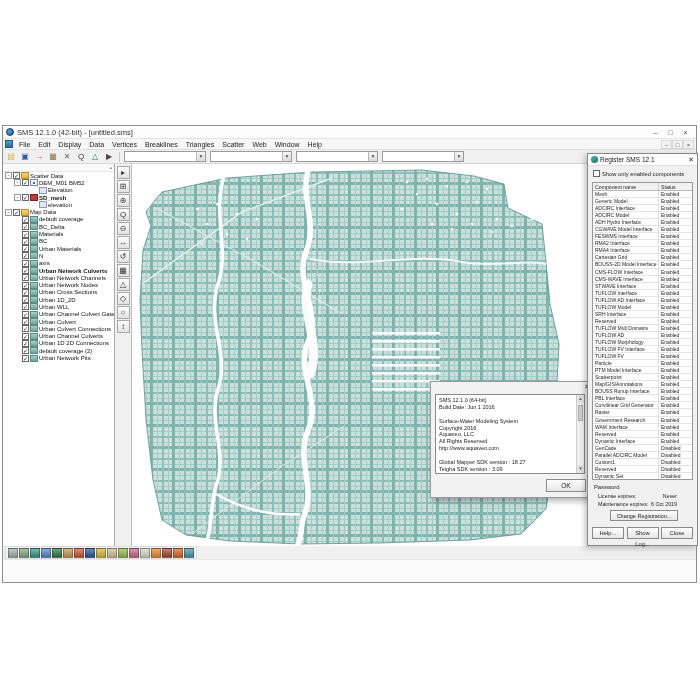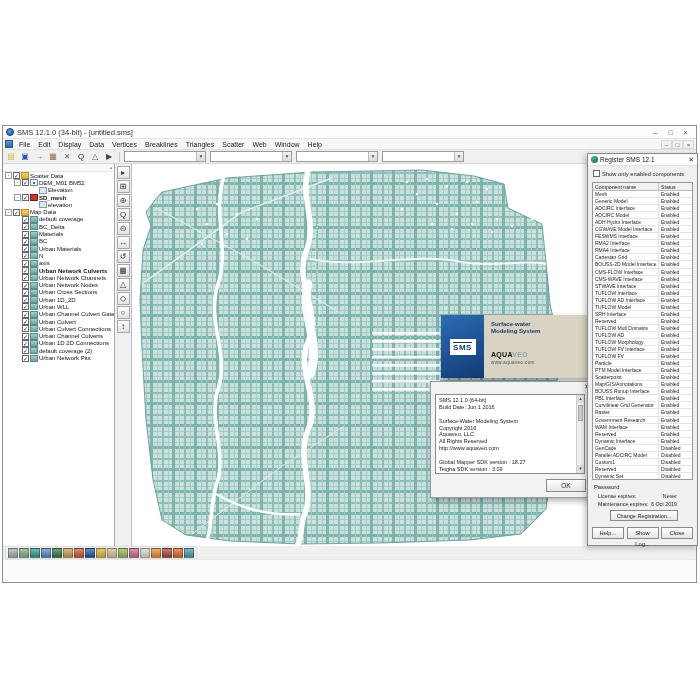--- a/index.html
+++ b/index.html
@@ -142,21 +142,21 @@
   border-top:1px solid #e8e8e8;}
 </style>
 </head>
 <body>
 
 <div class="page">
   <div class="app">
 
     <div class="titlebar">
       <span class="app-icon"></span>
-      <span class="title-text">SMS 12.1.0 (34-bit) - [untitled.sms]</span>
+      <span class="title-text">SMS 12.1.0 (42-bit) - [untitled.sms]</span>
       <span class="win-controls">
 
       <span class="win-btn">–</span>
           <span class="win-btn">□</span>
           <span class="win-btn">×</span>
         </span>
     </div>
 
     <div class="menubar">
       <span class="menu-home"></span>
@@ -492,33 +492,20 @@
             <rect x="240" y="184" width="68" height="2.6"></rect>
               <rect x="240" y="192" width="68" height="2.6"></rect>
             <rect x="240" y="200" width="68" height="2.6"></rect>
               <rect x="240" y="208" width="68" height="2.6"></rect>
             <rect x="240" y="216" width="68" height="2.6"></rect>
               <rect x="240" y="224" width="68" height="2.6"></rect>
           </g>
         </svg>
 
         
-        <div class="splash">
-          <div class="splash-left">
-            <span class="sms-box">
-              <span class="sms-text">SMS</span>
-            </span>
-          </div>
-          <div class="splash-right">
-            <div class="tagline">Surface-water</div>
-            <div class="tagline">Modeling System</div>
-            <div class="aquaveo"><span>AQUA</span><span class="veo">VEO</span></div>
-            <div class="aq-url">www.aquaveo.com</div>
-          </div>
-        </div>
 
         
         <div class="about">
           <span class="about-close">✕</span>
           <div class="about-box">
             <div class="about-text">
 
             <div class="about-line">SMS 12.1.0 (64-bit)</div>
                 <div class="about-line">Build Date: Jun 1 2016</div>
                 <div class="about-line"></div>

